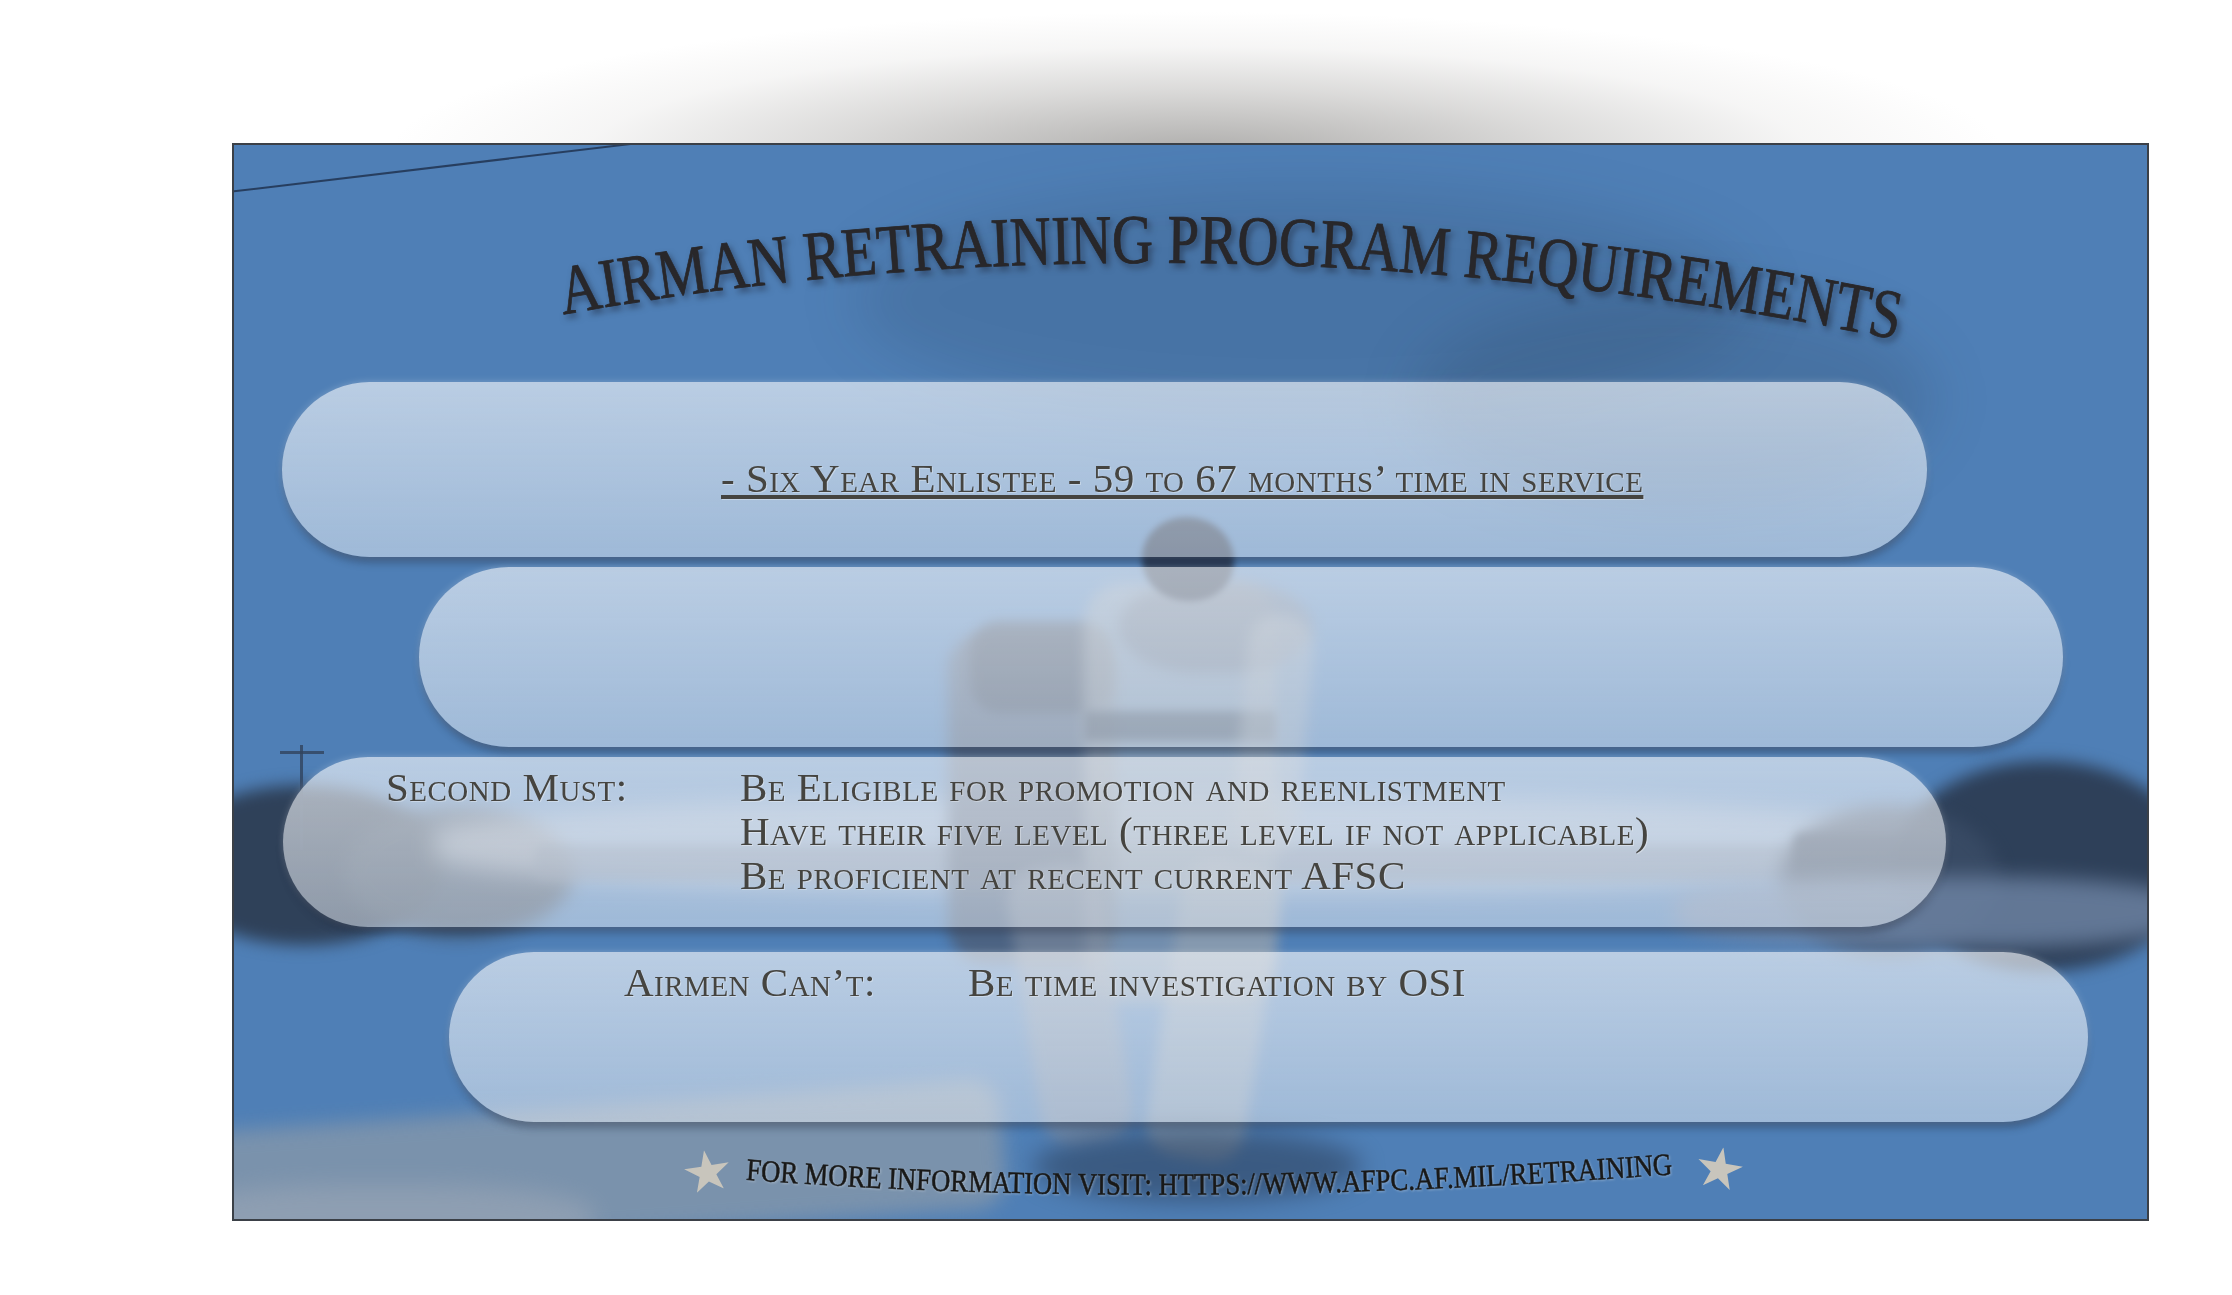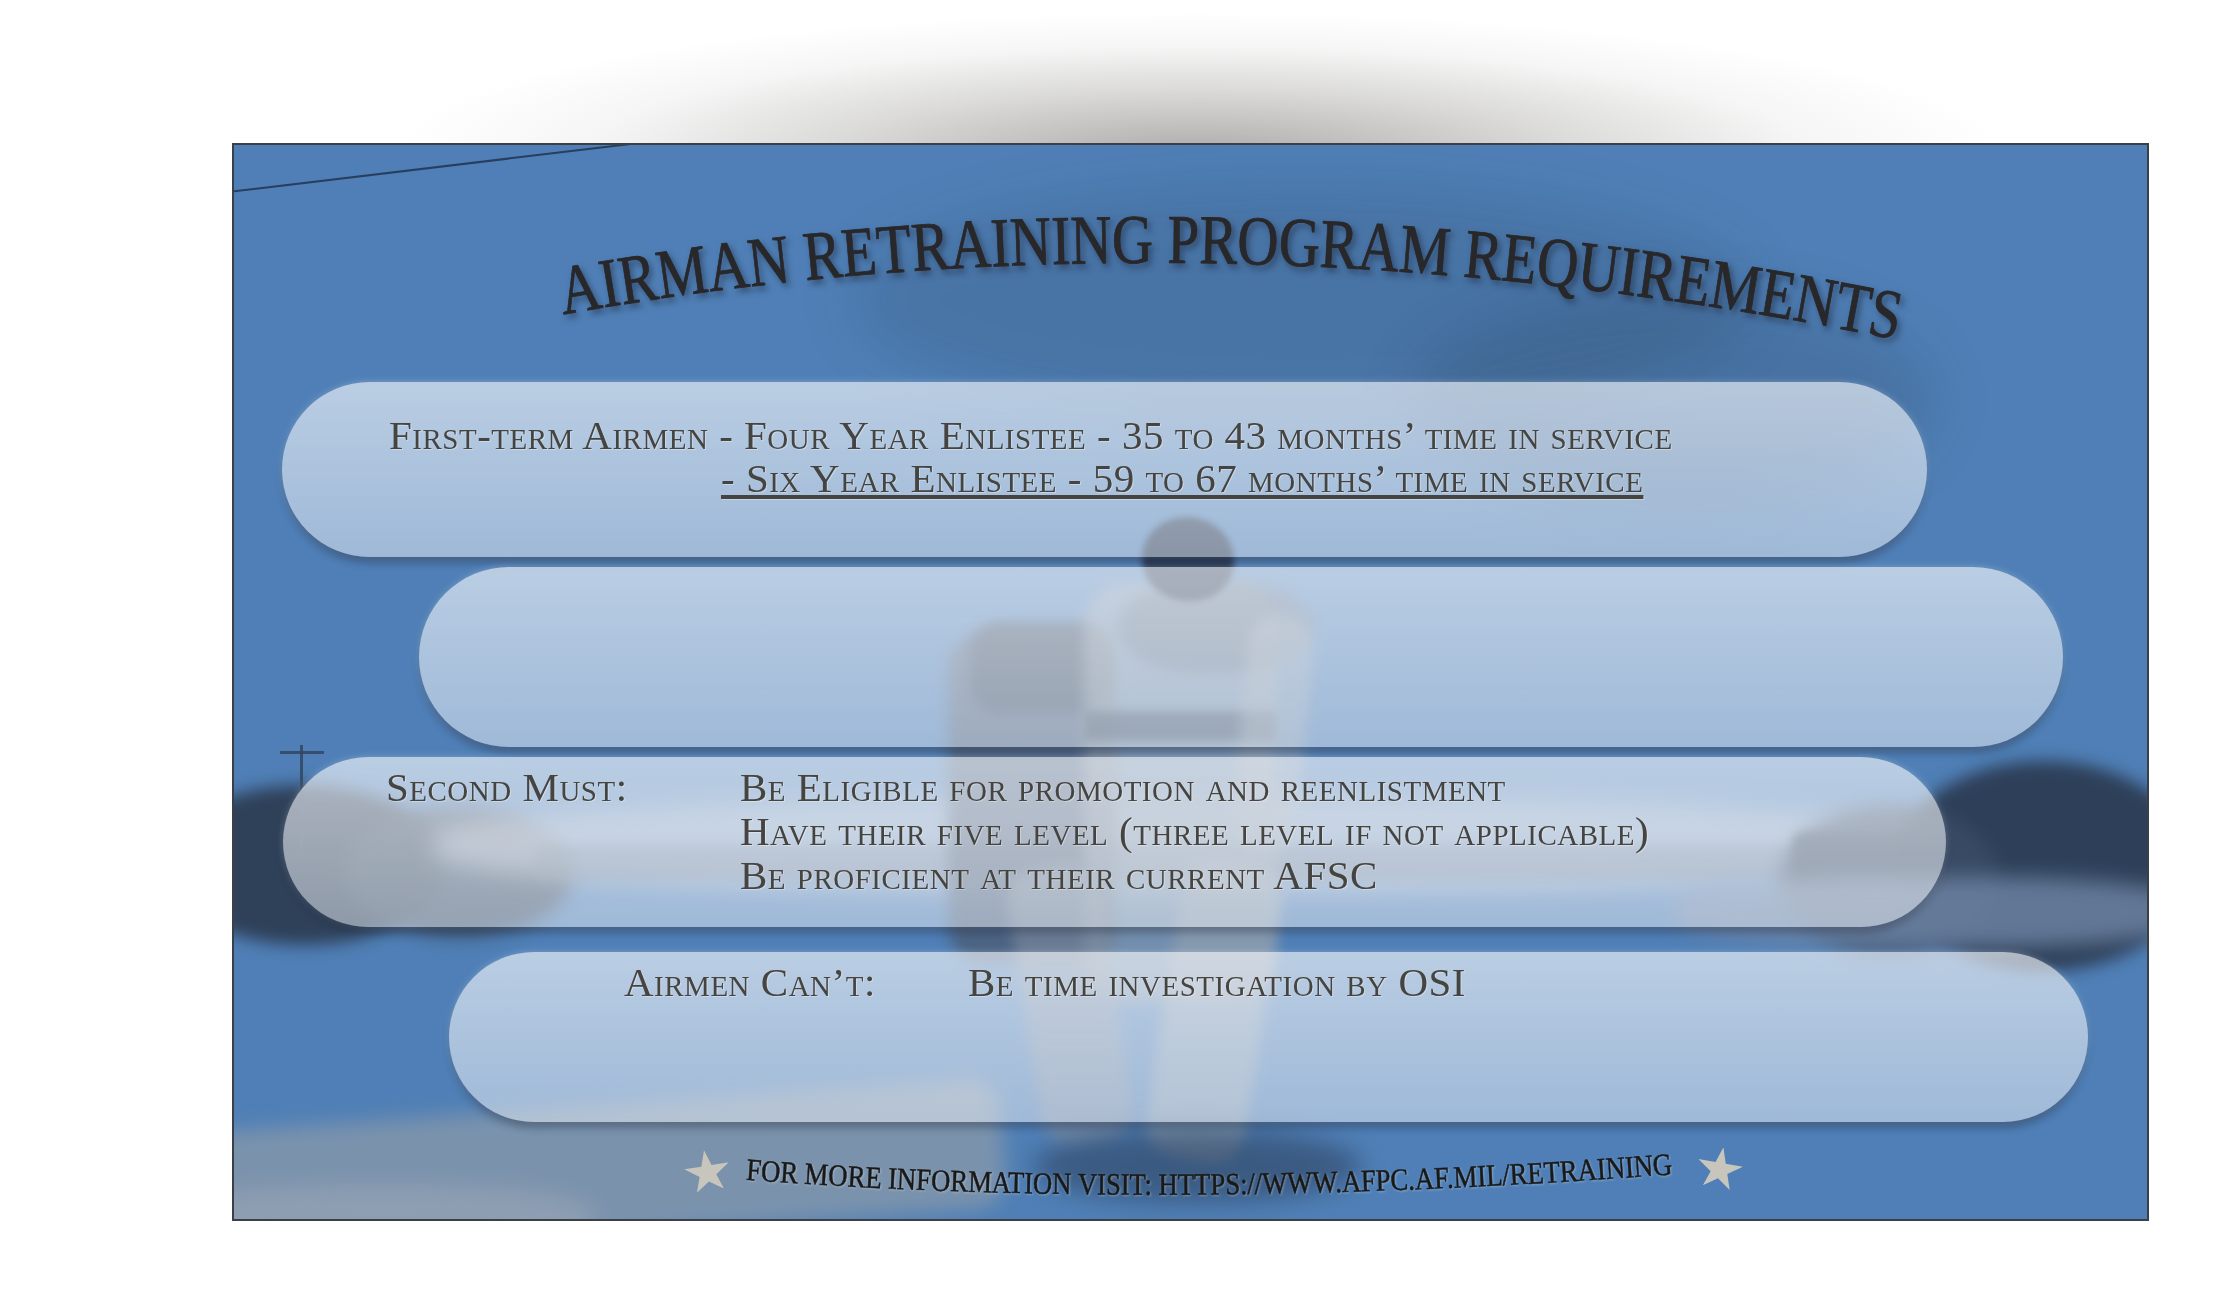--- a/index.html
+++ b/index.html
@@ -125,28 +125,27 @@
         <div class="fig head"></div>
         <div class="fig fshadow"></div>
       </div>
     </div>
 
     <div class="pill pill1"></div>
     <div class="pill pill2"></div>
     <div class="pill pill3"></div>
     <div class="pill pill4"></div>
 
-    <div class="ptext t1a">First-term Airmen - Four Year Enlistee - 35 to 43 months’ time in service</div>
     <div class="ptext t1b">- Six Year Enlistee  - 59 to 67 months’ time in service</div>
 
     <div class="ptext t3l">Second Must:</div>
     <div class="ptext t3">
       <div>Be Eligible for promotion and reenlistment</div>
       <div>Have their five level (three level if not applicable)</div>
-      <div>Be proficient at their current AFSC</div>
+      <div>Be proficient at recent current AFSC</div>
     </div>
 
     <div class="ptext t4l">Airmen Can’t:</div>
     <div class="ptext t4">
       <div>Be time investigation by OSI</div>
     </div>
 
     <svg class="arc-svg" viewBox="0 0 1917 1078">
       <defs>
         <path id="titleArc" d="M 330 170 Q 984 52 1700 202"></path>

